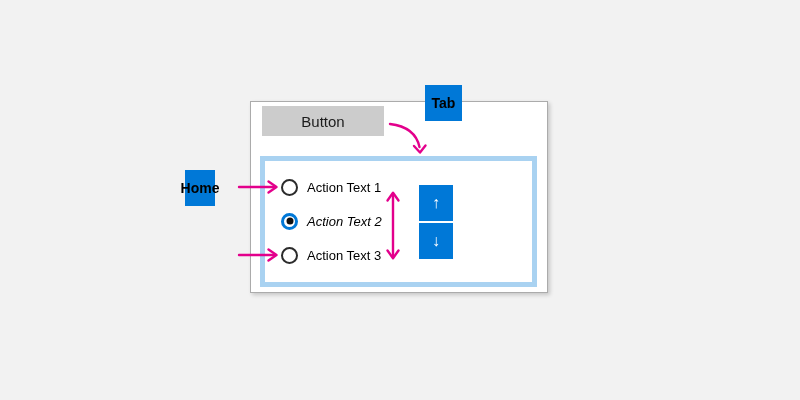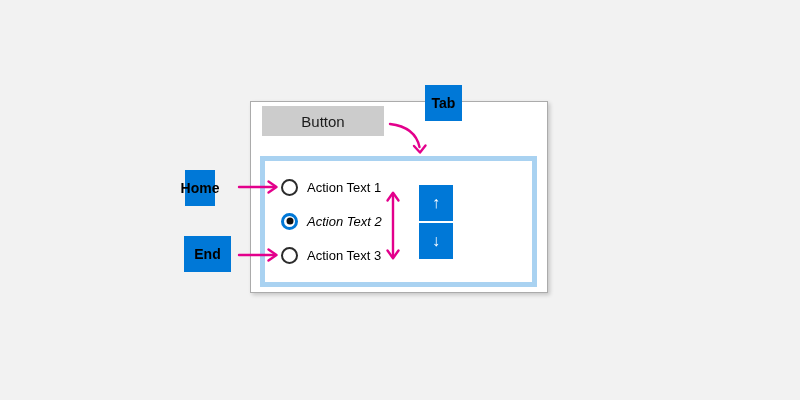--- a/index.html
+++ b/index.html
@@ -173,15 +173,14 @@
       <path d="M387.5,200.5 L393,192.8 L398.5,200.5"></path>
       <path d="M387.5,250.5 L393,258.2 L398.5,250.5"></path>
 
       <path d="M390,124 C403,125.5 416,131 419.5,147"></path>
       <path d="M414,146 L420,152.5 L425.5,145.5"></path>
     </g>
   </svg>
 
   <div class="key-badge tab">Tab</div>
   <div class="key-badge home">Home</div>
-  <div class="key-badge end">End</div>
 
 </div>
 
 </body></html>

